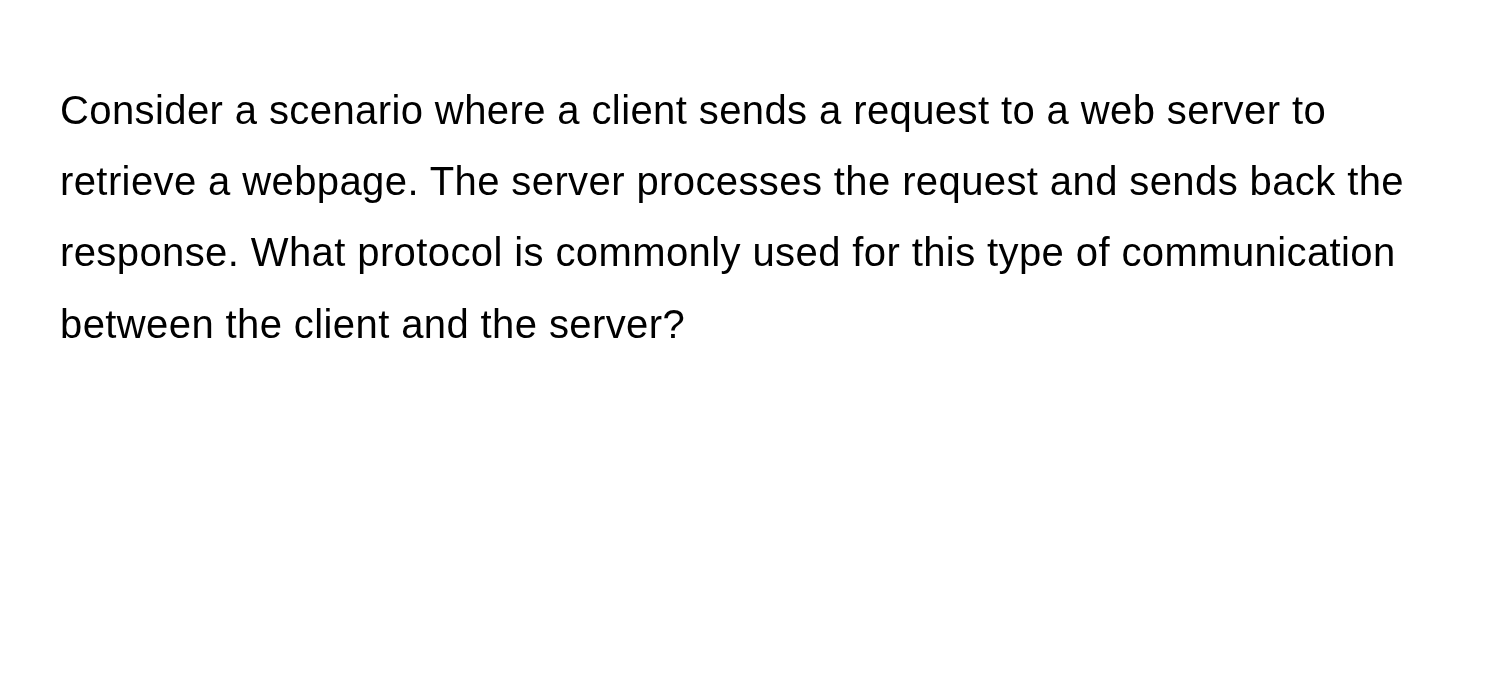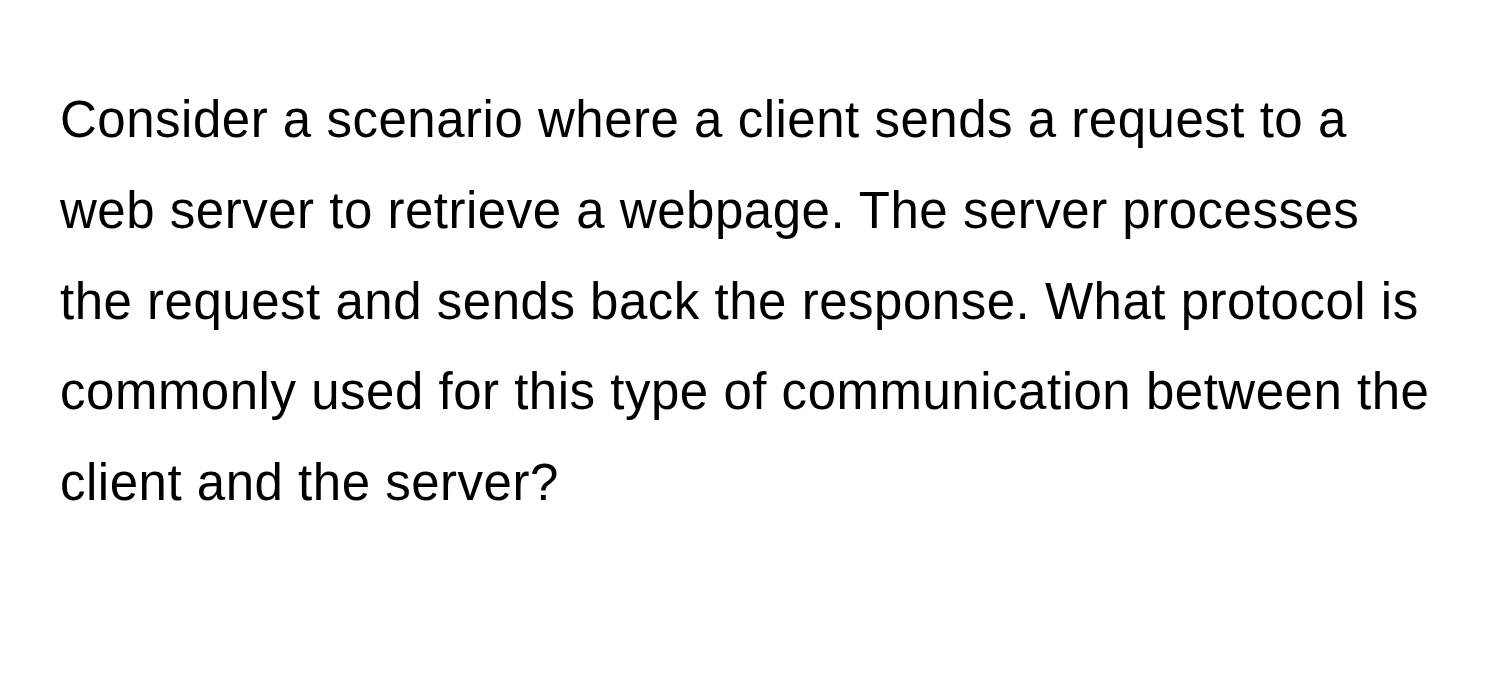--- a/index.html
+++ b/index.html
@@ -8,21 +8,21 @@
       box-sizing: border-box;
     }
     body {
       width: 1500px;
       height: 688px;
       background: #ffffff;
       font-family: -apple-system, BlinkMacSystemFont, "Segoe UI", "Helvetica Neue", Arial, sans-serif;
       padding: 75px 60px;
     }
     .question-text {
-      font-size: 51px;
+      font-size: 40px;
       line-height: 1.78;
       color: #000000;
       font-weight: 400;
       letter-spacing: 0.01em;
     }
   </style>
 </head>
 <body>
 
 <p class="question-text">Consider a scenario where a client sends a request to a web server to retrieve a webpage. The server processes the request and sends back the response. What protocol is commonly used for this type of communication between the client and the server?</p>

